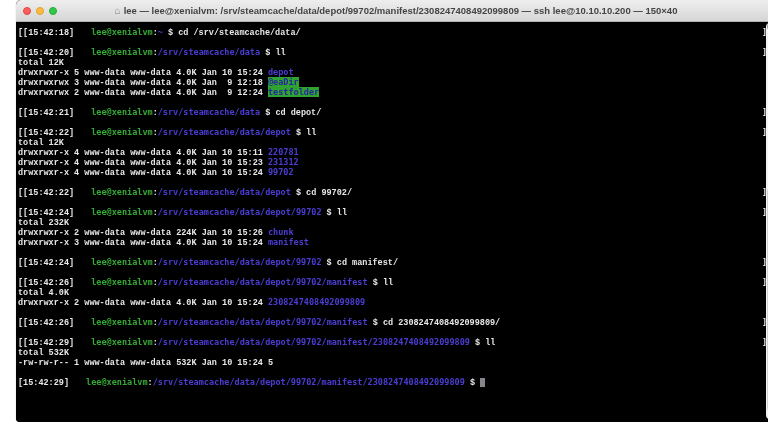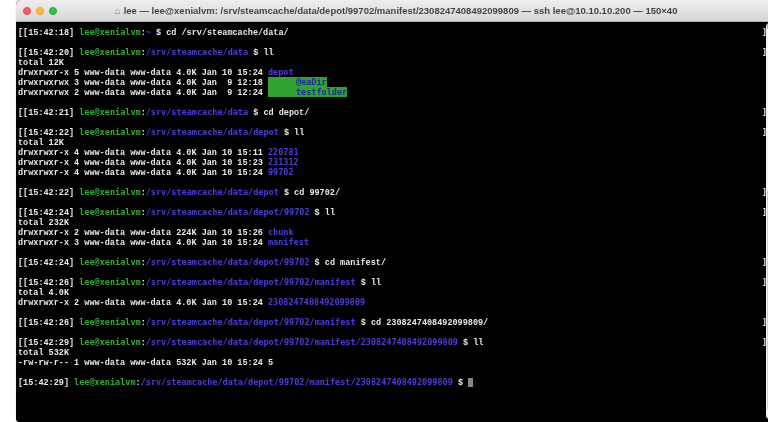--- a/index.html
+++ b/index.html
@@ -31,24 +31,24 @@
   .term {
     position:absolute; top:22px; left:0; right:0; bottom:0;
     background:var(--bg,#000);
     padding:5px 0 0 2px;
     font-family:"DejaVu Sans Mono", monospace;
     font-size:8.5px; font-weight:bold; line-height:10px;
     white-space:pre; cursor:text;
   }
   .line { position:relative; height:10px; }
   .seg-p   { color:var(--fg,#e8e8e8);font-family:Liberation Mono, monospace; }
-  .seg-u   { color:var(--green,#37a837); }
+  .seg-u   { color:var(--green,#37a837);margin-left:12px; }
   .seg-pt  { color:var(--blue,#4b3dd4); }
   .seg-d   { color:var(--blue,#4b3dd4); }
-  .seg-ow  { color:var(--owfg,#2a2aa4); background:var(--bggreen,#2fa32f);padding-left:28px; }
+  .seg-ow  { color:var(--owfg,#2a2aa4); background:var(--bggreen,#2fa32f); }
   .seg-rb  { position:absolute; left:744px; top:0; color:var(--fg,#e8e8e8); }
   .seg-cur {
     display:inline-block; width:5.2px; height:9px;
     background:var(--cursor,#85858b); vertical-align:text-bottom;
   }
   .scrollbar {
     position:absolute; top:23px; right:1px; bottom:3px; width:9px;
     background:#f4f4f4; border-radius:4px;
   }
   .scroll-cap {

